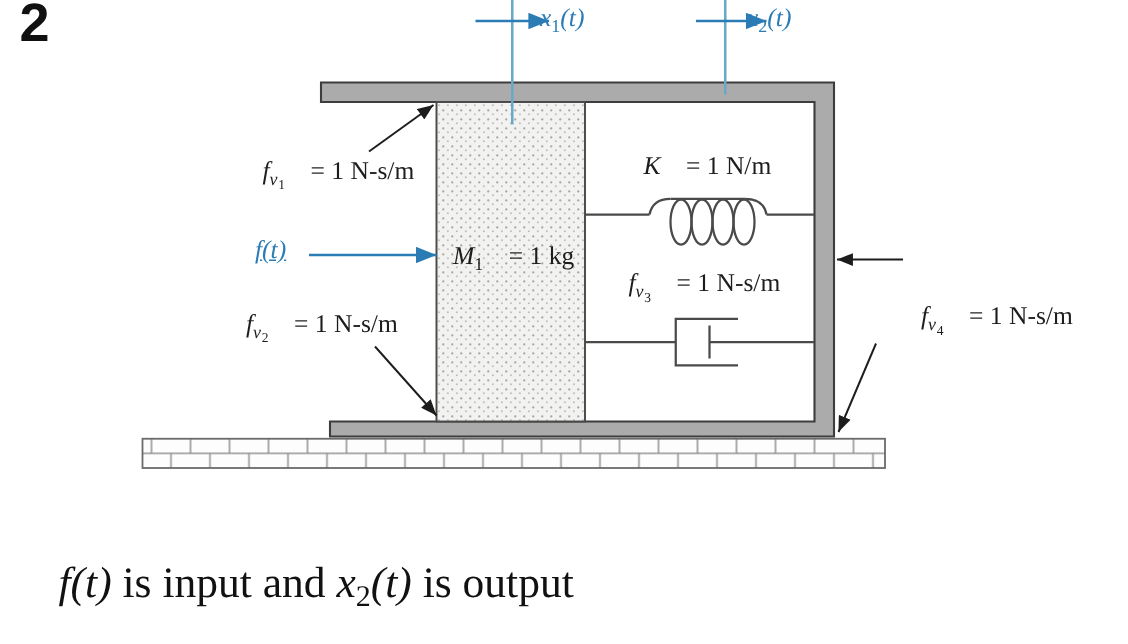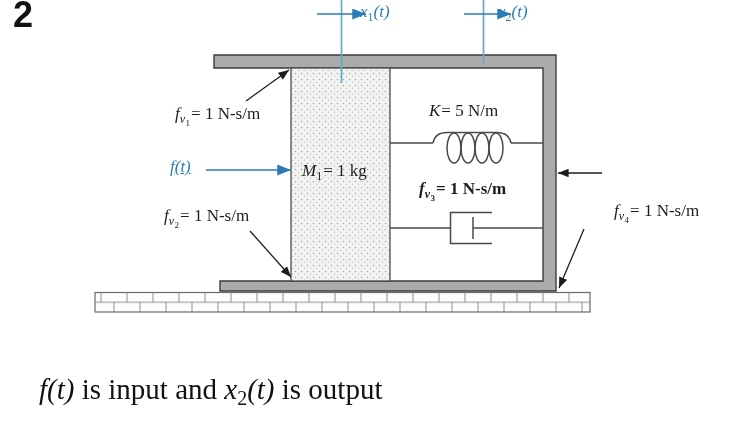--- a/index.html
+++ b/index.html
@@ -20,21 +20,21 @@
   .head-black{fill:#1d1d1d;}
   .ground-rect{fill:url(#brick);stroke:#6a6a6a;stroke-width:1.2;}
   .brick-line{stroke:#909090;stroke-width:1;}
 
   .lbl{position:absolute;font-size:17px;line-height:1.1;white-space:nowrap;}
   .it{font-style:italic;}
   .blue{color:var(--accent-blue);}
   .sub{font-size:12px;font-style:italic;vertical-align:-4px;}
   .num-sub{font-size:12px;font-style:normal;vertical-align:-4px;}
   .subsub{font-size:9px;font-style:normal;vertical-align:-7px;margin-left:0.5px;}
-  .val{margin-left:1px;font-style:normal;}
+  .val{margin-left:17px;font-style:normal;}
   .paren{font-style:italic;}
 
   #page-number{position:absolute;left:13px;top:-6px;font-family:"Liberation Sans",sans-serif;
                font-size:36px;font-weight:600;color:#111;}
   #caption{position:absolute;left:10px;top:340px;font-size:29px;white-space:pre-wrap;color:#111;}
   #caption .cap-sub{font-size:20px;vertical-align:-6px;}
 </style>
 </head>
 <body>
 
@@ -117,23 +117,23 @@
     <span class="it">f</span><span class="paren">(t)</span>
   </div>
   <div class="lbl" style="left:164px;top:207px;">
     <span class="it">f</span><span class="sub">v</span><span class="subsub">2</span><span class="val">= 1 N-s/m</span>
   </div>
 
   <div class="lbl" style="left:302px;top:162px;">
     <span class="it">M</span><span class="num-sub">1</span><span class="val">= 1 kg</span>
   </div>
   <div class="lbl" style="left:429px;top:102px;">
-    <span class="it">K</span><span class="val">= 5 N/m</span>
+    <span class="it">K</span><span class="val">= 1 N/m</span>
   </div>
-  <div class="lbl" style="left:419px;top:180px;font-weight:bold;">
+  <div class="lbl" style="left:419px;top:180px;">
     <span class="it">f</span><span class="sub">v</span><span class="subsub">3</span><span class="val">= 1 N-s/m</span>
   </div>
 
   <div class="lbl" style="left:614px;top:202px;">
     <span class="it">f</span><span class="sub">v</span><span class="subsub">4</span><span class="val">= 1 N-s/m</span>
   </div>
 
   <div id="caption">
     <span class="it">f</span><span class="it">(t)</span><span> is input and </span><span class="it">x</span><span class="cap-sub">2</span><span class="it">(t)</span><span> is output</span>
   </div>

